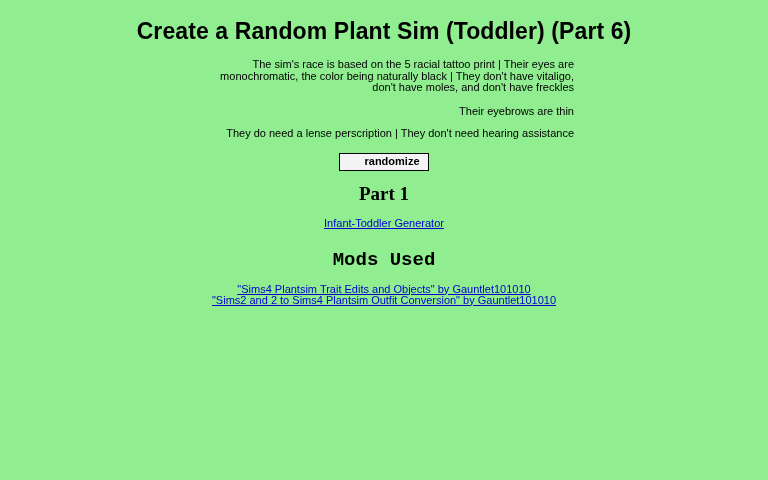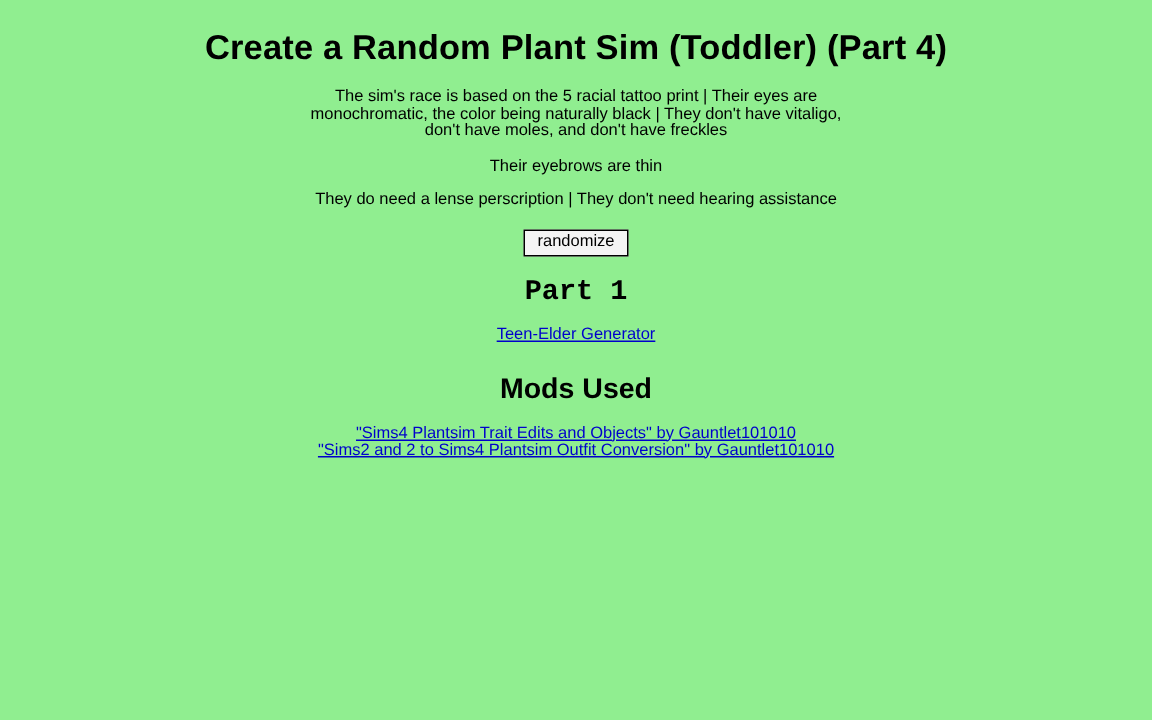--- a/index.html
+++ b/index.html
@@ -31,91 +31,93 @@
   }
   .desc-block {
     font-family: "Liberation Sans", sans-serif;
     font-size: 11px;
     line-height: 11.5px;
     margin: 0 auto;
     width: 380px;
   }
   .desc-block .line {
     margin: 0 0 11px 0;
+    text-align: right;
   }
   .desc-block .line.two-line {
     margin-bottom: 12px;
   }
   .btn-wrap {
     margin: 2px 0 10px 0;
   }
   button.randomize {
     font-family: "Liberation Sans", sans-serif;
     font-size: 11px;
-    padding: 1px 8px 2px 8px;
+    padding: 1px 8px 2px 24px;
     background: #f4f4f4;
     border: 1px solid #000000;
     border-radius: 0;
     color: #000;
     line-height: 13px;
     cursor: pointer;
+    font-weight: bold;
   }
   h2.section {
-    font-family: Liberation Mono, monospace;
+    font-family: Liberation Serif, serif;
     font-size: 19px;
     font-weight: bold;
     margin: 12px 0 13px 0;
   }
   .link-list {
     font-family: "Liberation Sans", sans-serif;
     font-size: 11px;
     line-height: 11px;
   }
   .link-list a {
     color: #0000cc;
     text-decoration: underline;
     display: inline-block;
     margin: 0 0 0 0;
   }
   .link-row {
     margin-bottom: 0px;
     height: 11px;
   }
   h2.mods {
-    font-family: Liberation Sans, sans-serif;
+    font-family: Liberation Mono, monospace;
     font-size: 19px;
     font-weight: bold;
     margin: 20px 0 13px 0;
   }
   .mods-links .link-row {
     height: 11px;
   }
 </style>
 </head>
 <body>
 
 <div class="page">
 
-  <h1 class="title">Create a Random Plant Sim (Toddler) (Part 4)</h1>
+  <h1 class="title">Create a Random Plant Sim (Toddler) (Part 6)</h1>
 
   <div class="desc-block">
     <div class="line two-line">The sim's race is based on the 5 racial tattoo print | Their eyes are monochromatic, the color being naturally black | They don't have vitaligo, don't have moles, and don't have freckles</div>
     <div class="line">Their eyebrows are thin</div>
     <div class="line">They do need a lense perscription | They don't need hearing assistance</div>
   </div>
 
   <div class="btn-wrap">
     <button class="randomize">randomize</button>
   </div>
 
   <h2 class="section">Part 1</h2>
 
   <div class="link-list">
     <div class="link-row">
-      <a href="#">Teen-Elder Generator</a>
+      <a href="#">Infant-Toddler Generator</a>
     </div>
   </div>
 
   <h2 class="mods">Mods Used</h2>
 
   <div class="link-list mods-links">
     <div class="link-row">
       <a href="#">"Sims4 Plantsim Trait Edits and Objects" by Gauntlet101010</a>
     </div>
     <div class="link-row">

